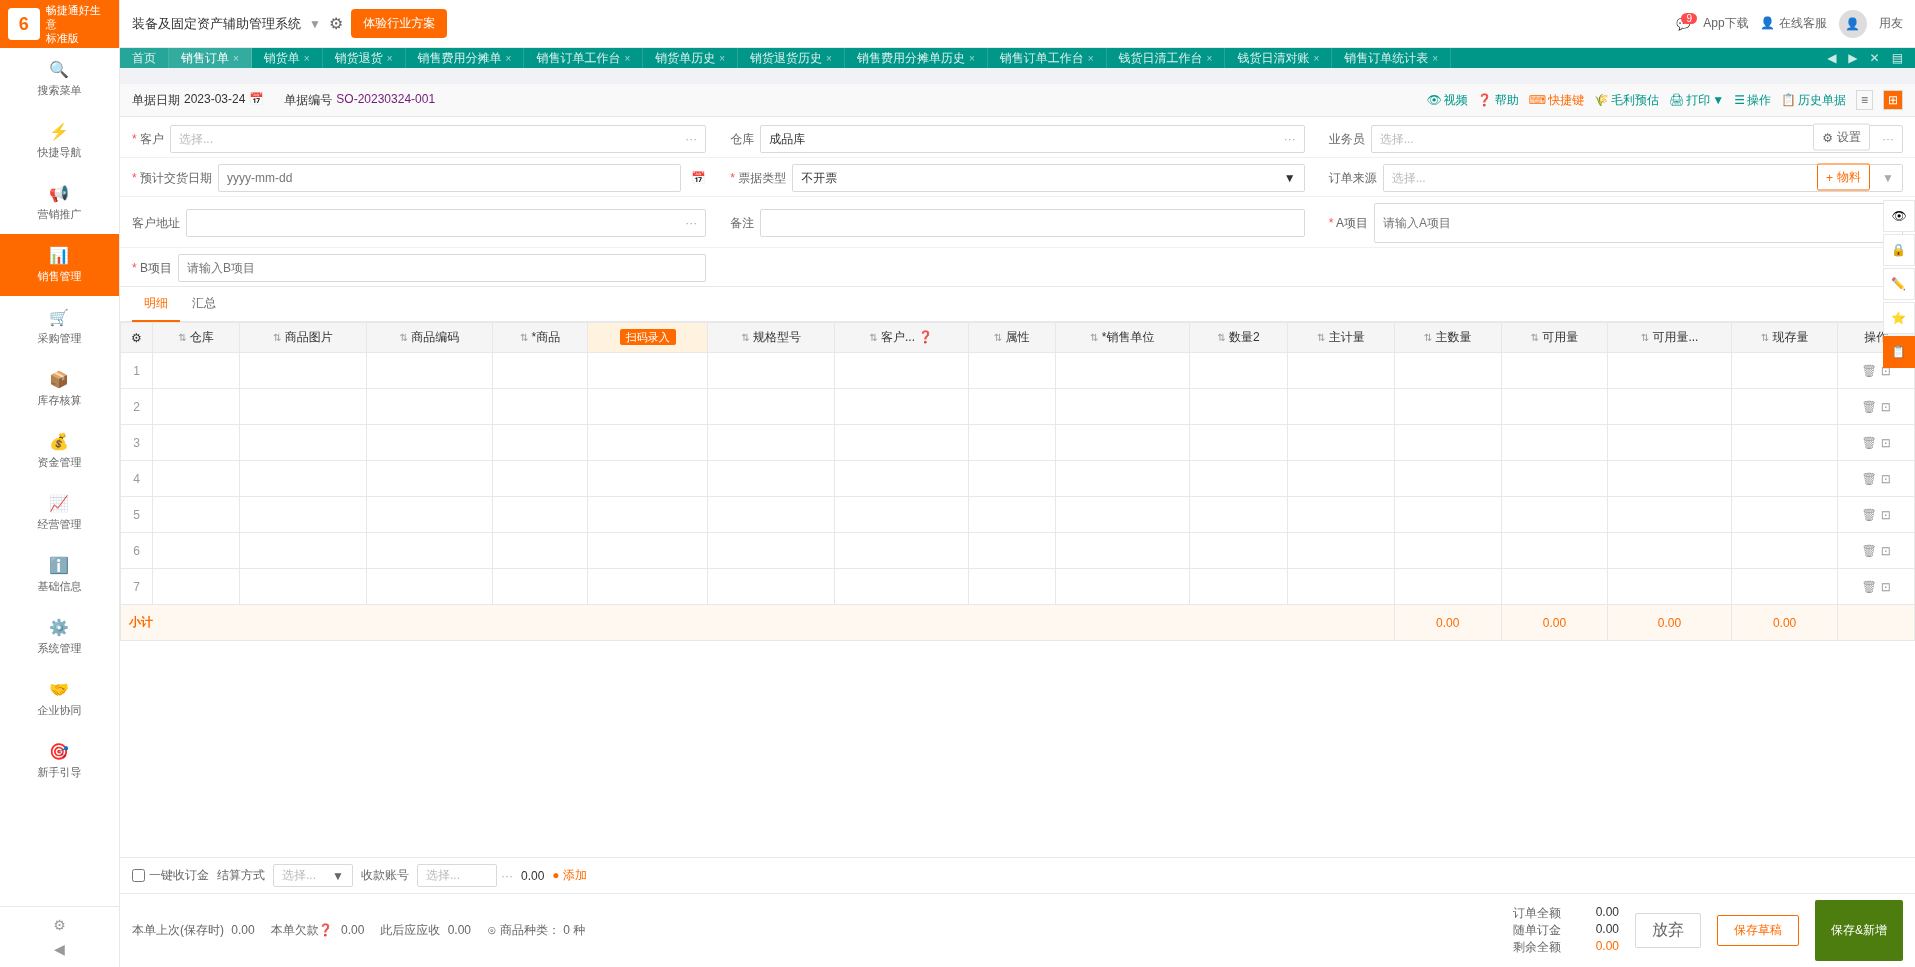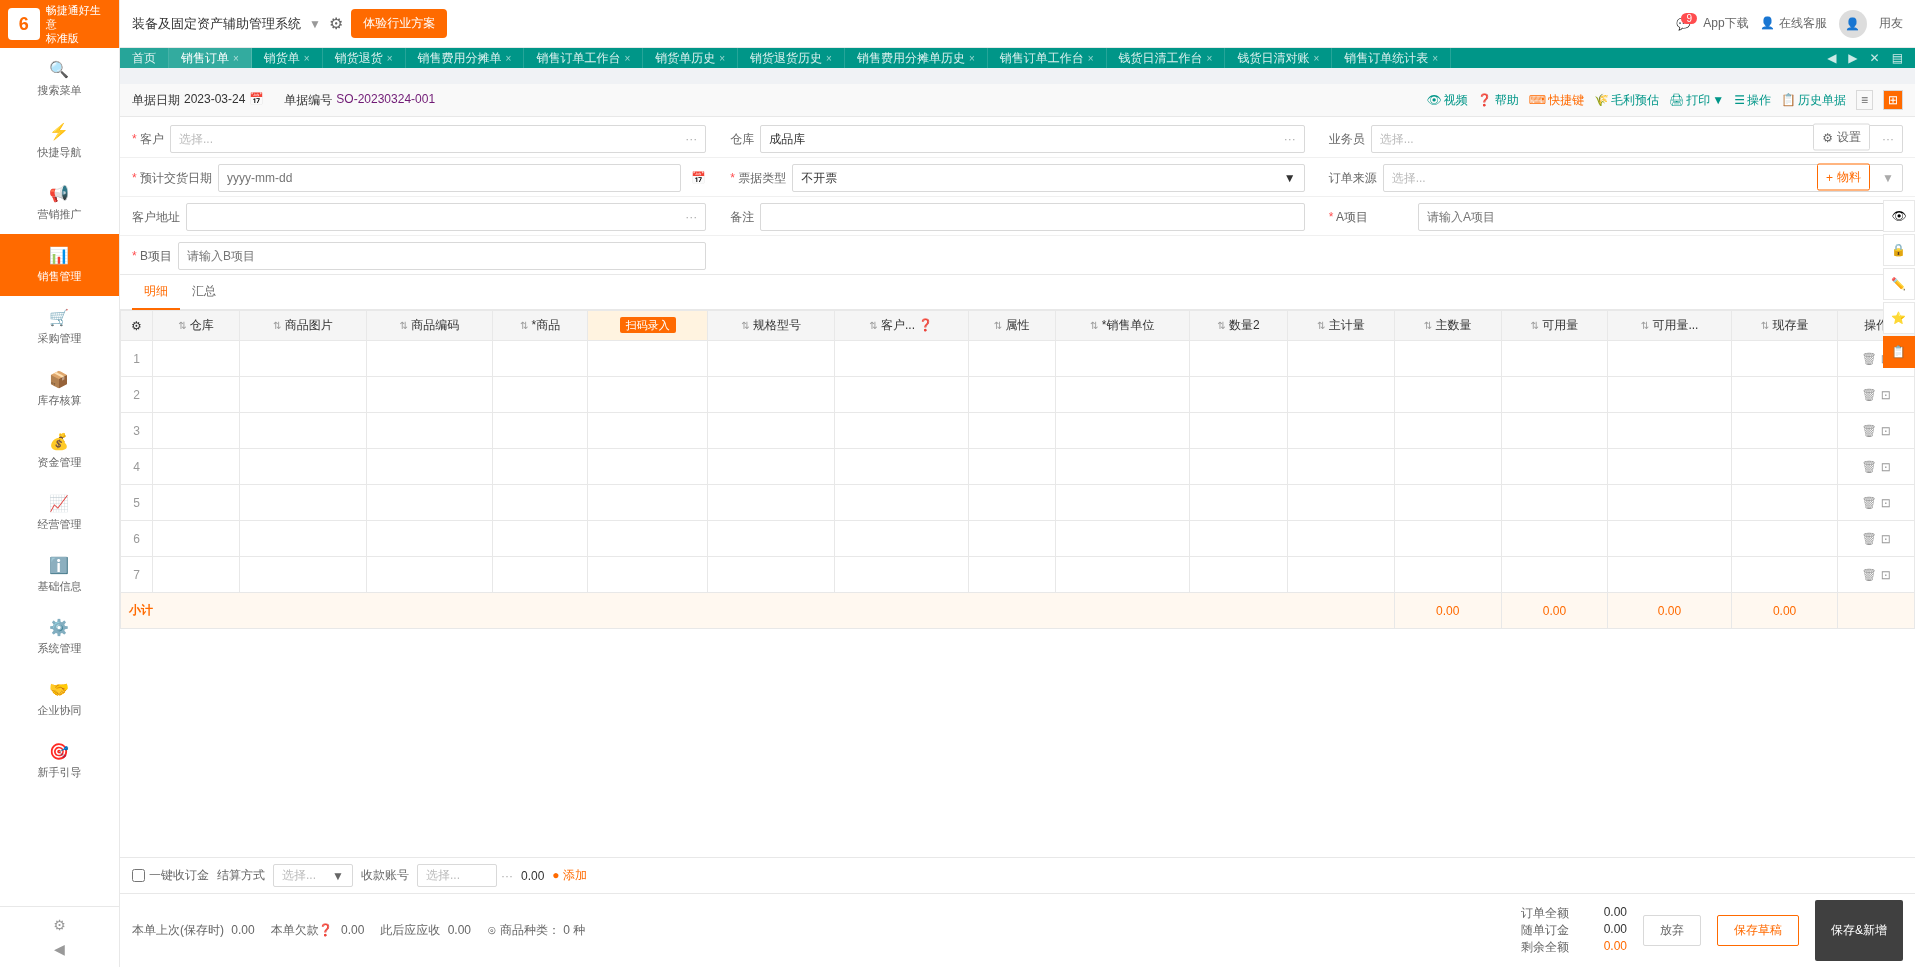--- a/index.html
+++ b/index.html
@@ -138,28 +138,28 @@
       padding: 6px 12px; display: flex; align-items: center; justify-content: space-between;
     }
     .bottom-bar-left { display: flex; align-items: center; gap: 16px; font-size: 12px; color: #666; }
     .bottom-amounts { display: flex; flex-direction: column; align-items: flex-end; gap: 0; font-size: 12px; }
     .amount-row { display: flex; gap: 8px; }
     .amount-label { color: #666; }
     .amount-value { color: #333; min-width: 50px; text-align: right; }
     .amount-value.orange { color: #ff6a00; }
     .btn-discard {
       border: 1px solid #d9d9d9; background: #fff; border-radius: 2px;
-      padding: 6px 16px; cursor: pointer; font-size: 12px; color: #666;
+      padding: 6px 16px; cursor: pointer; font-size: 16px; color: #666;
     }
     .btn-save-draft {
       border: 1px solid #ff6a00; background: #fff; border-radius: 2px;
       padding: 6px 16px; cursor: pointer; font-size: 12px; color: #ff6a00;
     }
     .btn-save-new {
-      background: #404040; color: #fff; border: none; border-radius: 2px;
+      background: #4d7c0f; color: #fff; border: none; border-radius: 2px;
       padding: 22px 16px; cursor: pointer; font-size: 12px;
     }
     .payment-area {
       display: flex; align-items: center; gap: 8px; font-size: 12px; color: #666;
       padding: 6px 12px; border-top: 1px solid #e8e8e8;
     }
     .checkbox-label { display: flex; align-items: center; gap: 4px; cursor: pointer; }
 
     
     .data-table::-webkit-scrollbar { height: 6px; width: 6px; }
@@ -420,21 +420,21 @@
           <span style="color:#bbb;"></span>
           <span class="f-dots">···</span>
         </div>
       </div>
       <div class="form-field">
         <span class="f-label">备注</span>
         <input class="f-input" type="text" style="display: block; height: 28px; flex: 1 1 0%;">
       </div>
       <div class="form-field">
         <span class="f-label req">A项目</span>
-        <input class="f-input" type="text" style="display: block; height: 28px; flex: 1 1 0%; margin-left: 44px;" placeholder="请输入A项目">
+        <input class="f-input" type="text" style="display: block; height: 40px; flex: 1 1 0%;" placeholder="请输入A项目">
       </div>
     </div>
 
     <div style="padding: 6px 12px 4px 12px; display: grid; grid-template-columns: 1fr 1fr 1fr; gap: 8px 24px; border-bottom: 1px solid #e8e8e8;">
       <div class="form-field">
         <span class="f-label req">B项目</span>
         <input class="f-input" type="text" style="display: block; height: 28px; flex: 1 1 0%;" placeholder="请输入B项目">
       </div>
     </div>
 

